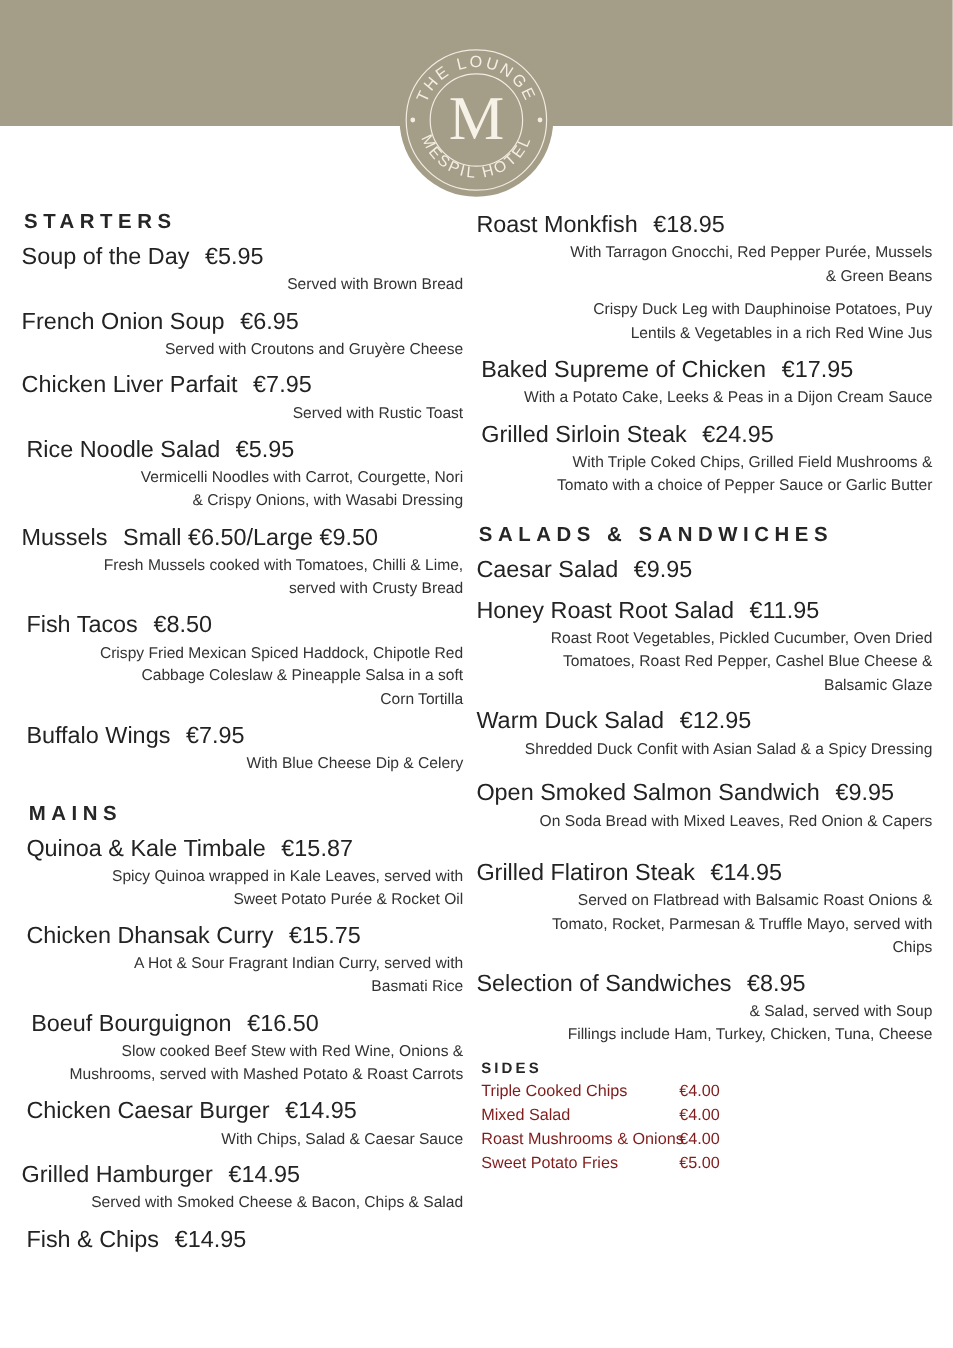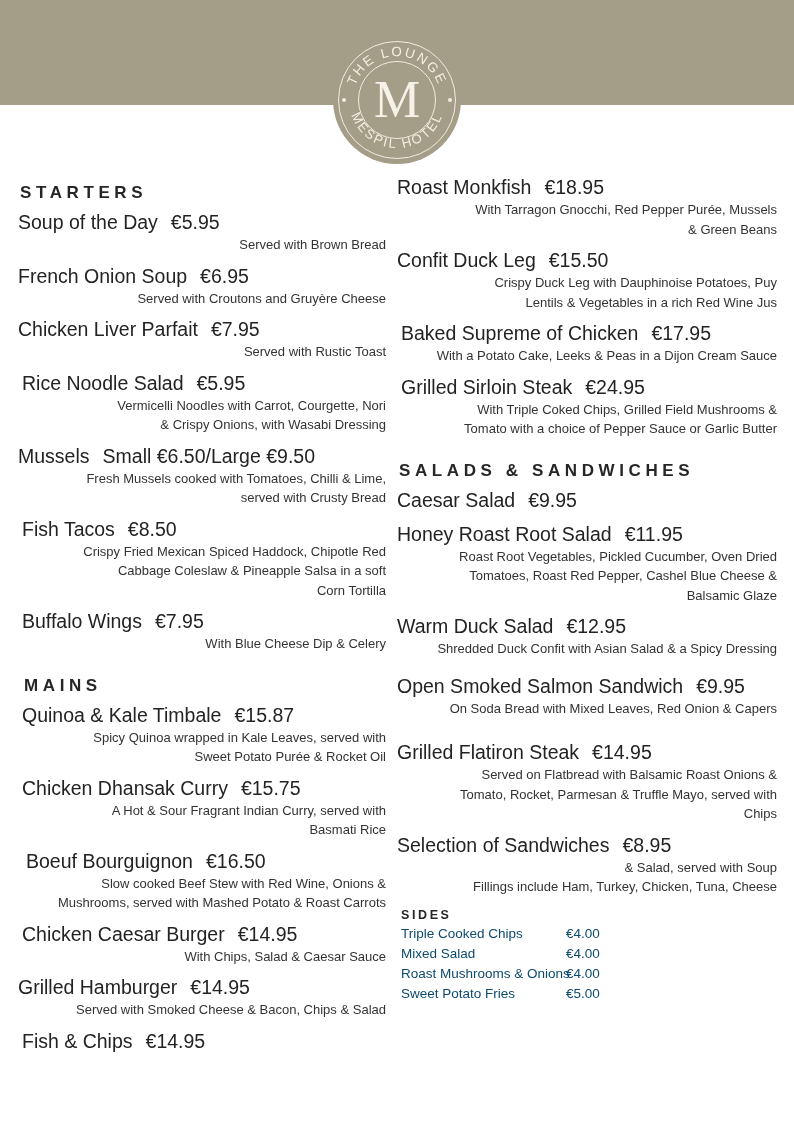--- a/index.html
+++ b/index.html
@@ -43,21 +43,21 @@
     font-family:"Liberation Serif","DejaVu Serif",serif;
     font-size:52px;line-height:52px;color:#f7f2e8;
     letter-spacing:0;
   }
   .dot{position:absolute;width:4px;height:4px;border-radius:50%;background:#f2ece1;}
   .dot.l{left:9px;top:62px;}
   .dot.r{right:9px;top:62px;}
 
   
   .cols{position:absolute;left:0;top:175px;width:794px;}
-  .col-left{position:absolute;left:18px;top:8px;width:368px;}
+  .col-left{position:absolute;left:18px;top:0;width:368px;}
   .col-right{position:absolute;left:397px;top:0;width:380px;}
 
   .sec-head{
     font-size:17px;
     font-weight:700;
     letter-spacing:4.6px;
     color:#262626;
     margin:0 0 7px 2px;
   }
   .sec-head.mains{margin-top:22px;margin-left:6px;}
@@ -85,21 +85,21 @@
   .ind2{margin-left:8px;}
 
   .gap-sm{height:6px;}
   .gap-md{height:13px;}
 
   
   .side-row{
     display:flex;
     font-size:13.5px;
     line-height:20px;
-    color:#0c4a6e;
+    color:#7f1d1d;
     margin-left:4px;
   }
   .side-row .nm{width:165px;white-space:nowrap;}
   .side-row .pr{white-space:nowrap;}
 </style>
 </head>
 <body>
 
 <div id="page">
 
@@ -236,21 +236,20 @@
 
       <div class="item ind0">
         <div class="line"><span>Roast Monkfish</span><span class="price">€18.95</span></div>
         <div class="desc">
             <div>With Tarragon Gnocchi, Red Pepper Purée, Mussels</div>
             <div>&amp; Green Beans</div>
           </div>
       </div>
 
       <div class="item ind0">
-        <div class="line"><span>Confit Duck Leg</span><span class="price">€15.50</span></div>
         <div class="desc">
             <div>Crispy Duck Leg with Dauphinoise Potatoes, Puy</div>
             <div>Lentils &amp; Vegetables in a rich Red Wine Jus</div>
           </div>
       </div>
 
       <div class="item ind1">
         <div class="line"><span>Baked Supreme of Chicken</span><span class="price">€17.95</span></div>
         <div class="desc">
             <div>With a Potato Cake, Leeks &amp; Peas in a Dijon Cream Sauce</div>

